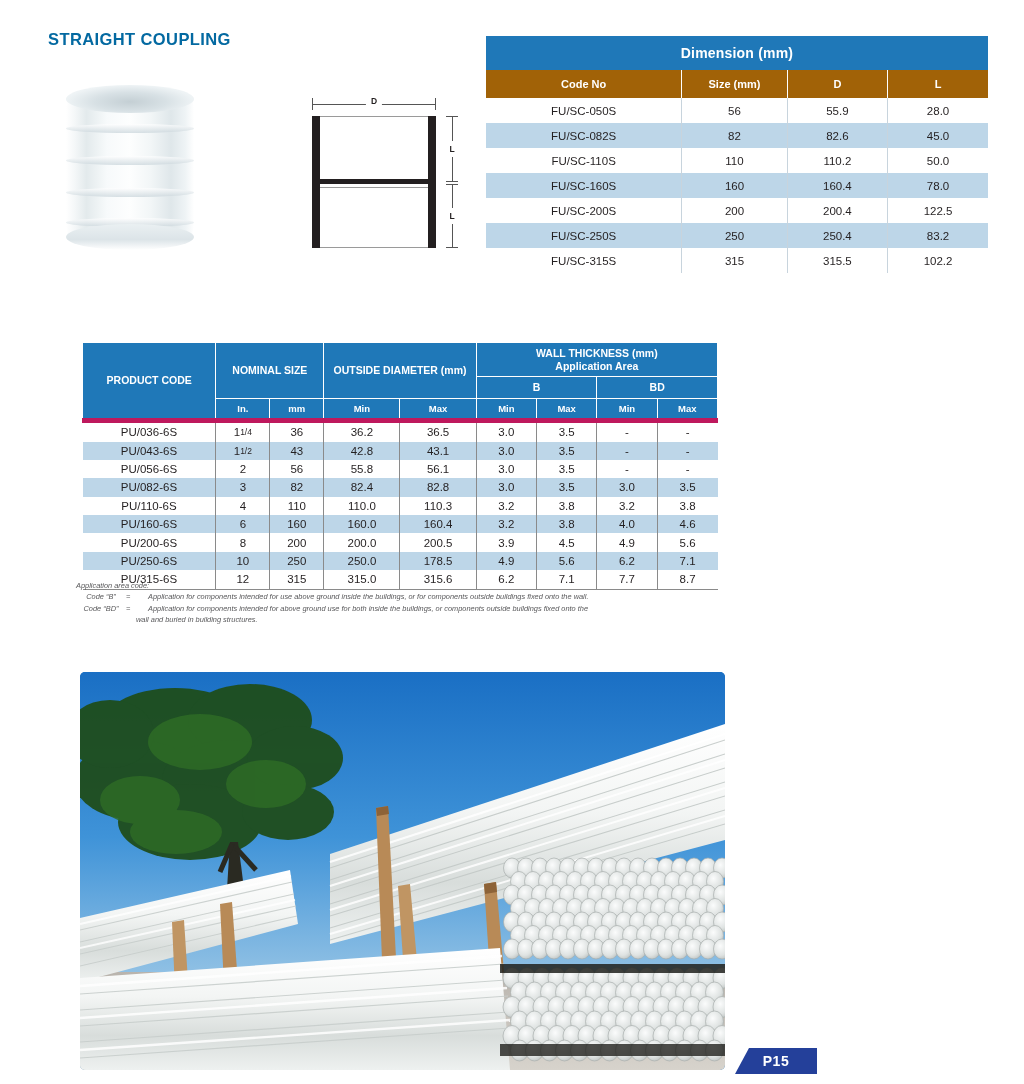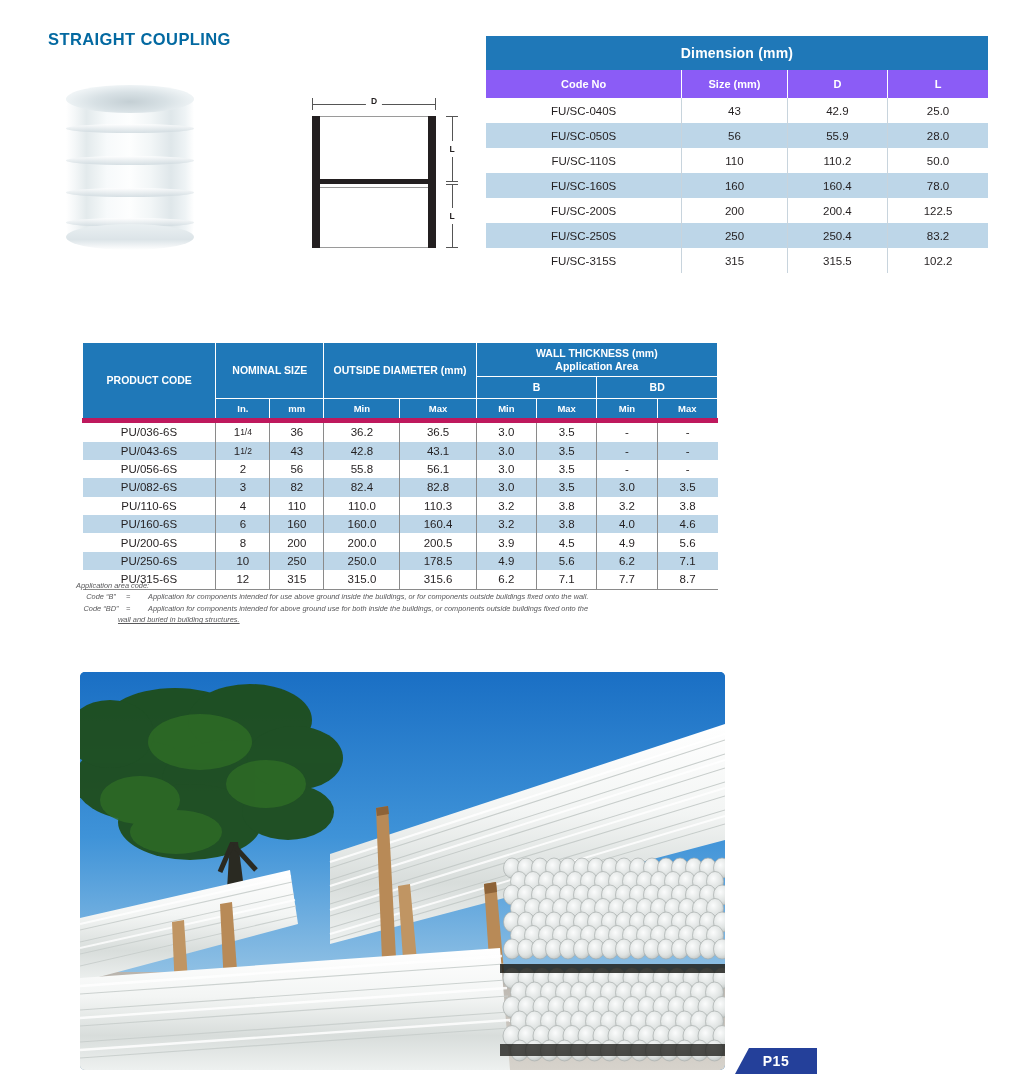--- a/index.html
+++ b/index.html
@@ -78,21 +78,21 @@
   }
 
   
   .dim-table { position: absolute; left: 486px; top: 24px; width: 502px; margin-top: 12px; }
   .dim-table table { border-collapse: collapse; width: 100%; }
   .dim-title {
     background: #1f78b8; color: #ffffff; font-size: 14px; font-weight: bold;
     text-align: center; padding: 9px 0; letter-spacing: .2px;
   }
   .dim-table thead.sub th {
-    background: #8b5cf6; color: #ffffff; font-size: 11px; font-weight: bold;
+    background: #a16207; color: #ffffff; font-size: 11px; font-weight: bold;
     text-align: center; padding: 8px 0; border-right: 1px solid #ffffff;
   }
   .dim-table thead.sub th:last-child { border-right: none; }
   .dim-table tbody td {
     font-size: 11.5px; text-align: center; padding: 6.5px 0; color: #231f20;
     border-right: 1px solid #c8d4dd;
   }
   .dim-table tbody td:last-child { border-right: none; }
   .dim-table tbody tr:nth-child(even) td { background: #bdd6e8; }
   .dim-table tbody tr:nth-child(odd) td { background: #ffffff; }
@@ -119,21 +119,21 @@
 
   
   .footnote {
     position: absolute; left: 76px; top: 580px; width: 800px;
     font-size: 7.4px; font-style: italic; color: #58585a; line-height: 1.55;
   }
   .fn-row { display: flex; }
   .fn-code { width: 50px; flex: none; text-align: center; }
   .fn-eq { width: 22px; flex: none; }
   .fn-text { flex: 1; }
-  .fn-indent { margin-left: 42px; text-decoration: underline; }
+  .fn-indent { margin-left: 60px; }
 
   
   .photo {
     position: absolute; left: 80px; top: 672px; width: 645px; height: 398px;
     border-radius: 5px; overflow: hidden; background: #2f7ec4;
   }
   .photo svg { display: block; width: 100%; height: 100%; }
 
   
   .page-badge {
@@ -198,30 +198,30 @@
     <thead class="sub">
       <tr>
         <th style="width:39%">Code No</th>
         <th style="width:21%">Size (mm)</th>
         <th style="width:20%">D</th>
         <th style="width:20%">L</th>
       </tr>
     </thead>
     <tbody id="dim-body">
         <tr>
-          <td>FU/SC-040S</td>
-          <td>43</td>
-          <td>42.9</td>
-          <td>25.0</td>
-        </tr>
-        <tr>
           <td>FU/SC-050S</td>
           <td>56</td>
           <td>55.9</td>
           <td>28.0</td>
+        </tr>
+        <tr>
+          <td>FU/SC-082S</td>
+          <td>82</td>
+          <td>82.6</td>
+          <td>45.0</td>
         </tr>
         <tr>
           <td>FU/SC-110S</td>
           <td>110</td>
           <td>110.2</td>
           <td>50.0</td>
         </tr>
         <tr>
           <td>FU/SC-160S</td>
           <td>160</td>

